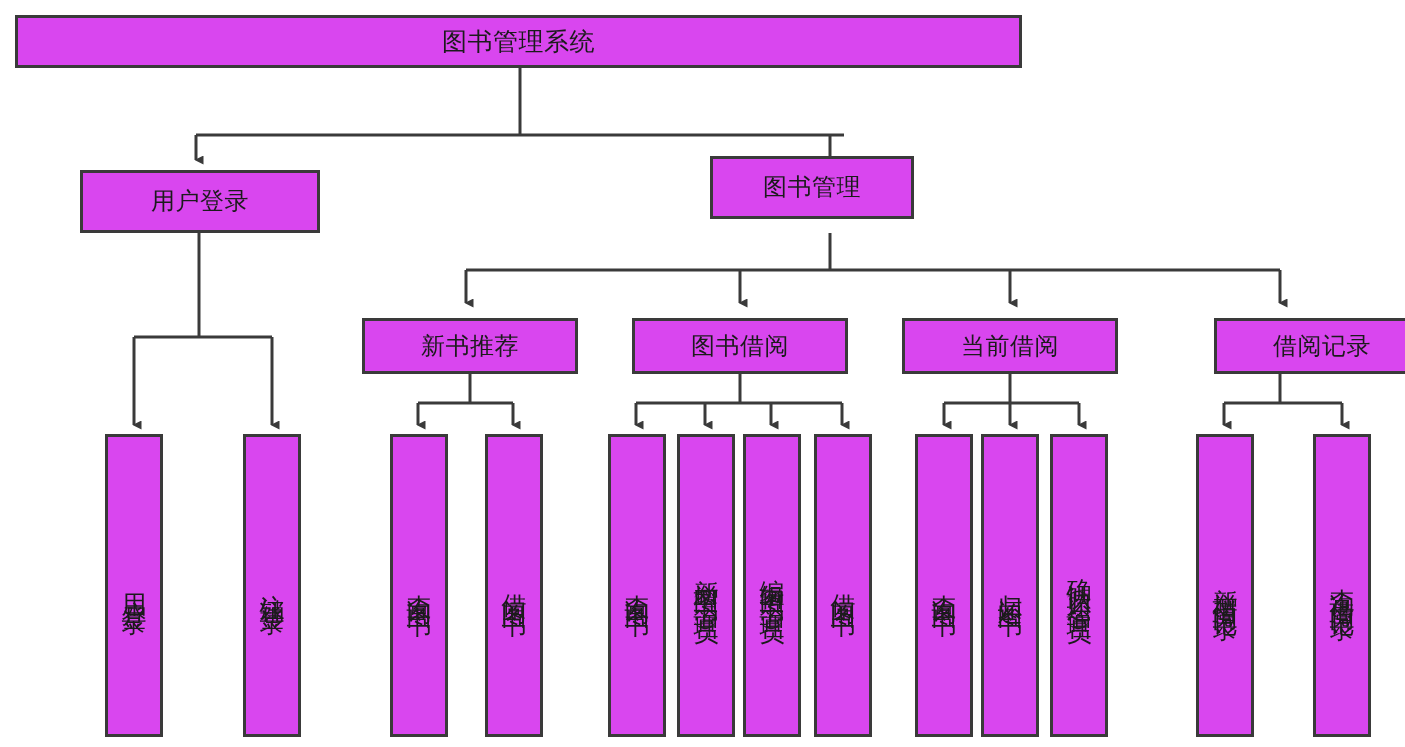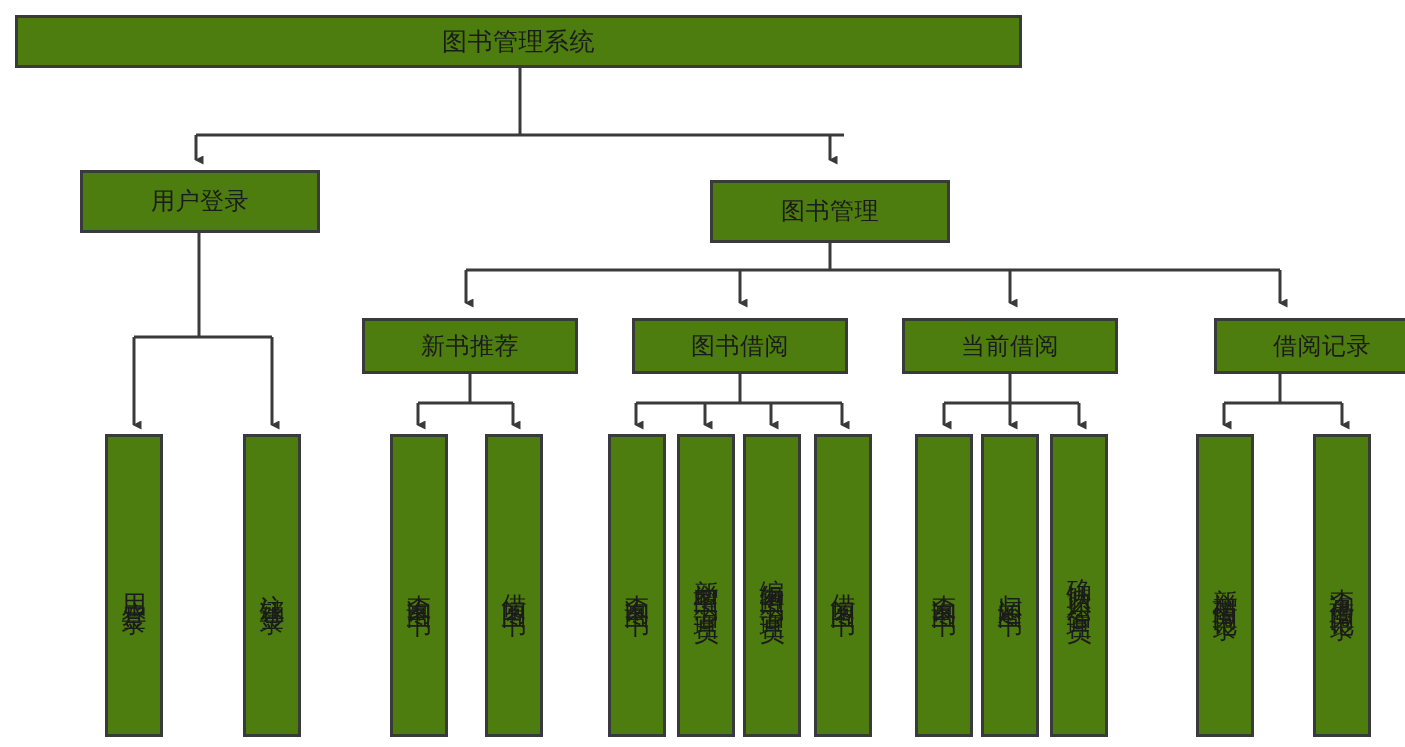--- a/index.html
+++ b/index.html
@@ -13,21 +13,21 @@
     height:747px;
     background:#ffffff;
     overflow:hidden;
   }
   #wires{position:absolute;left:0;top:0;width:1405px;height:747px;}
 
   .node{
     position:absolute;
     box-sizing:border-box;
     border:3px solid #3a3a3a;
-    background:#4d7c0f;
+    background:#d946ef;
     display:flex;
     align-items:center;
     justify-content:center;
     text-align:center;
   }
   .node .label{
     display:block;
     line-height:1.12;
     letter-spacing:0.5px;
     color:#1b1b1b;
@@ -119,21 +119,21 @@
     </g>
   </svg>
 
   <div class="node root" style="left:15px;top:15px;width:1007px;height:53px;">
     <span class="label">图书管理系统</span>
   </div>
 
   <div class="node lvl2" style="left:80px;top:170px;width:240px;height:63px;">
     <span class="label">用户登录</span>
   </div>
-  <div class="node lvl2" style="left:710px;top:180px;width:240px;height:63px;">
+  <div class="node lvl2" style="left:710px;top:156px;width:204px;height:63px;">
     <span class="label">图书管理</span>
   </div>
 
   <div class="node lvl3" style="left:632px;top:318px;width:216px;height:56px;">
     <span class="label">图书借阅</span>
   </div>
   <div class="node lvl3" style="left:362px;top:318px;width:216px;height:56px;">
     <span class="label">新书推荐</span>
   </div>
   <div class="node lvl3" style="left:902px;top:318px;width:216px;height:56px;">

